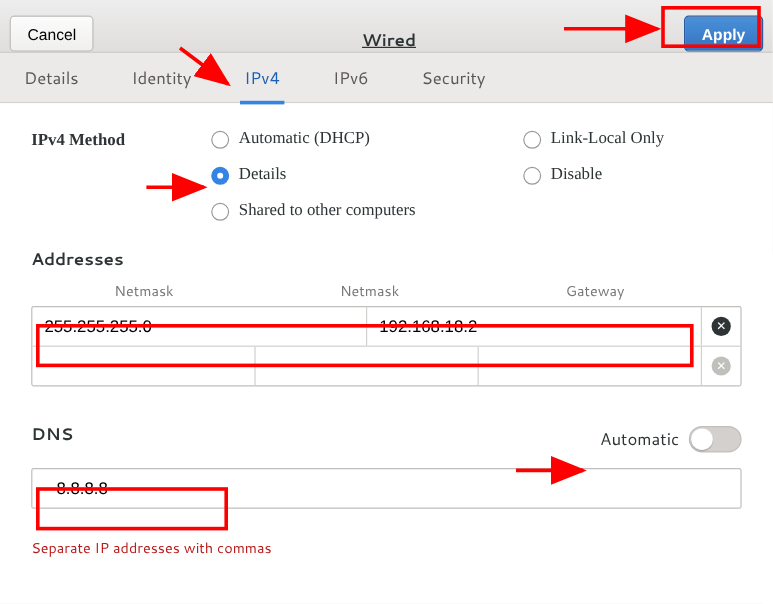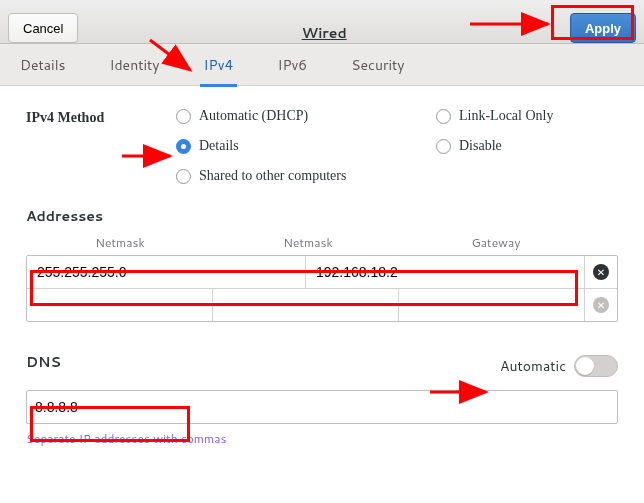--- a/index.html
+++ b/index.html
@@ -42,22 +42,22 @@
 .del-icon.disabled { background: #c0bfbc; }
 .del-icon::before { content: "✕"; color: #fff; font-size: 10px; line-height: 1; }
 
 .dns-section { margin-top: 30px; }
 .dns-head { display: flex; align-items: center; margin-bottom: 10px; }
 .dns-title { font-weight: 700; flex: 1; }
 .dns-auto-label { margin-right: 8px; color: #2e3436; }
 .switch { width: 44px; height: 22px; background: #d3d0ce; border-radius: 11px; position: relative; cursor: pointer; border: 1px solid #c0bfbc; }
 .switch-knob { position: absolute; top: 1px; left: 1px; width: 18px; height: 18px; background: #fff; border-radius: 50%; box-shadow: 0 1px 1px rgba(0,0,0,.2); }
 
-.dns-input { width: 100%; border: 1px solid #c0bfbc; border-radius: 2px; padding: 8px 8px; font-size: 14px; outline: none; }
-.hint { color: #8b5cf6; font-size: 12px; margin-top: 6px; }
+.dns-input { width: 100%; border: 1px solid #c0bfbc; border-radius: 2px; padding: 8px 20px; font-size: 14px; outline: none; }
+.hint { color: #b91c1c; font-size: 12px; margin-top: 24px; }
 
 
 .anno { position: absolute; pointer-events: none; }
 .anno-rect { border: 3px solid #ff0000; position: absolute; }
 </style>
 </head>
 <body>
 
 <div class="headerbar">
   <button class="btn">Cancel</button>

